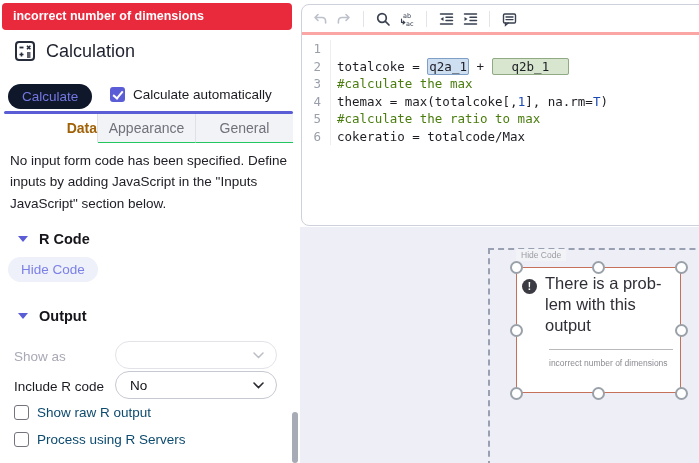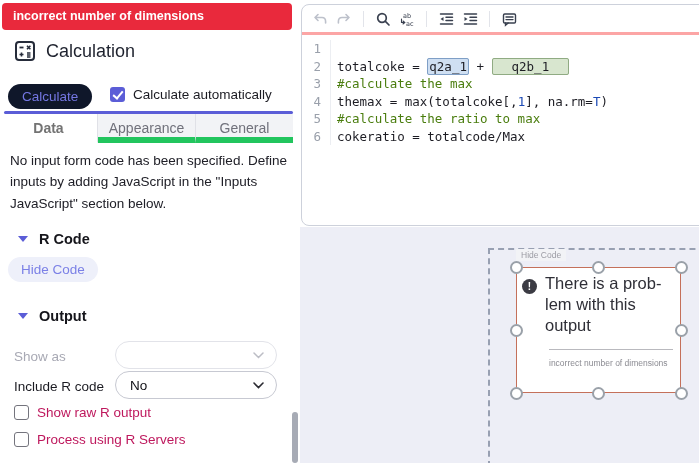--- a/index.html
+++ b/index.html
@@ -25,23 +25,23 @@
   .cb.checked::after { content:""; position:absolute; left:5px; top:2px; width:4px; height:8px;
                        border:solid #fff; border-width:0 2px 2px 0; transform:rotate(40deg); }
   .cb.empty { background:#fff; border:1.5px solid #74747d; }
   .auto-row span.lbl { font-size:13.5px; color:#1b1b22; }
 
   .accent-line { position:absolute; left:4px; top:111px; width:289px; height:2.5px;
                  background:var(--accent-purple,#5b5dd7); border-radius:2px; }
   .tabs { position:absolute; left:0; top:113.5px; width:293px; height:29px; display:flex; }
   .tab { flex:1; text-align:center; line-height:28px; font-size:14px; cursor:pointer;
          background:#f2f3f6; color:#70717b; border-right:1px solid #e0e1e7;
-         border-bottom:6px solid #22c55e; }
+         border-bottom:1px solid #22c55e; }
   .tab:last-child { border-right:none; }
-  .tab.active { background:#fff; color:#737373; font-weight:600; border-bottom:1px solid #fff; }
+  .tab.active { background:#fff; color:#a16207; font-weight:600; border-bottom:1px solid #fff;text-align:right; }
 
   .info { position:absolute; left:10px; top:150px; width:284px; font-size:13.5px;
           line-height:21.3px; color:#202028; }
 
   .sect-head { position:absolute; left:18px; display:flex; align-items:center; gap:11px; cursor:pointer; }
   .tri { width:0; height:0; border-left:5px solid transparent; border-right:5px solid transparent;
          border-top:6px solid var(--accent-purple,#5b5dd7); }
   .sect-head h2 { font-size:14.5px; font-weight:bold; color:#15151b; }
   .hide-pill { position:absolute; left:8px; top:257px; height:25px; padding:0 13px;
                background:#eef0fa; color:#7b80e6; border:none; border-radius:13px;
@@ -52,21 +52,21 @@
   .select { position:absolute; left:115px; width:162px; height:28px; border-radius:14px;
             background:#fff; display:flex; align-items:center; padding:0 12px 0 14px;
             font-size:13.5px; cursor:pointer; }
   .select .val { flex:1; color:#101016; }
   .select.disabled { border:1px solid #e2e3e9; color:#babbc3; }
   .select.enabled  { border:1px solid #c7c9d2; }
   .select.disabled .chev { color:#bcbdc5; }
   .select.enabled  .chev { color:#2b2b32; }
 
   .check-row { position:absolute; left:14px; display:flex; align-items:center; gap:8px; cursor:pointer; }
-  .check-row span.lbl { font-size:13.5px; color:#be185d; }
+  .check-row span.lbl { font-size:13.5px; color:#0c4a6e; }
 
   .scroll-thumb { position:absolute; left:292px; top:412px; width:6px; height:51px;
                   background:#a7abb5; border-radius:3px; }
 
   
   .right { position:absolute; left:300px; top:0; width:399px; height:463px; overflow:hidden; background:#fff; }
   .canvas-bg { position:absolute; left:0; top:227px; width:399px; height:236px; background:#edeef6; }
 
   .editor { position:absolute; left:1px; top:4px; width:400px; height:222px; background:#fff;
             border:1px solid #cdd1db; border-radius:8px 0 0 8px; }

